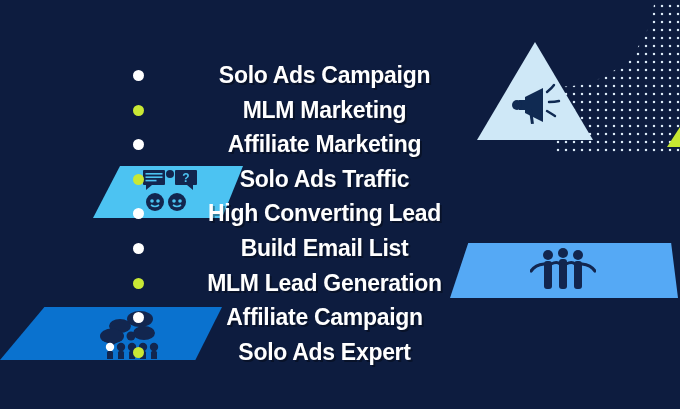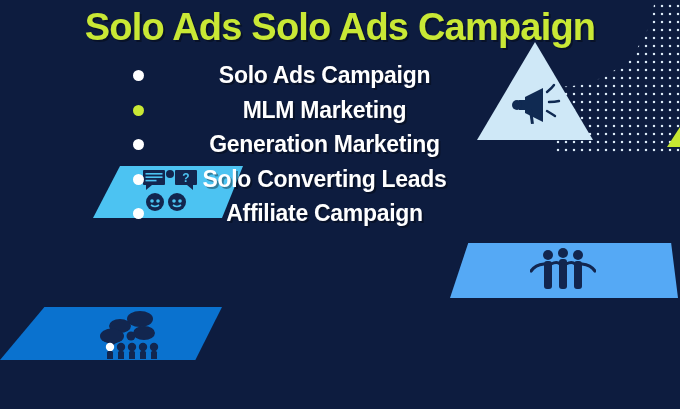--- a/index.html
+++ b/index.html
@@ -250,48 +250,63 @@
         <circle cx="32" cy="38" r="4.2"></circle>
         <rect x="29" y="42" width="6" height="11" rx="1.5"></rect>
         <circle cx="43" cy="38" r="4.2"></circle>
         <rect x="40" y="42" width="6" height="11" rx="1.5"></rect>
         <circle cx="54" cy="38" r="4.2"></circle>
         <rect x="51" y="42" width="6" height="11" rx="1.5"></rect>
       </g>
     </svg>
   </div>
 
-  <div id="title">Solo Ads Solo Ads Campaign</div>
 
   <div id="list">
 
     <div class="row">
       <span class="bullet white"></span>
       <span class="row-label white">Solo Ads Campaign</span>
     </div>
 
     <div class="row">
       <span class="bullet green"></span>
       <span class="row-label green">MLM Marketing</span>
     </div>
 
     <div class="row">
       <span class="bullet white"></span>
-      <span class="row-label white">Generation Marketing</span>
-    </div>
-
-
-    <div class="row">
-      <span class="bullet white"></span>
-      <span class="row-label white">Solo Converting Leads</span>
-    </div>
-
-
-
+      <span class="row-label white">Affiliate Marketing</span>
+    </div>
+
+    <div class="row">
+      <span class="bullet green"></span>
+      <span class="row-label green">Solo Ads Traffic</span>
+    </div>
+
+    <div class="row">
+      <span class="bullet white"></span>
+      <span class="row-label white">High Converting Lead</span>
+    </div>
+
+
+    <div class="row">
+      <span class="bullet white"></span>
+      <span class="row-label white">Build Email List</span>
+    </div>
+
+    <div class="row">
+      <span class="bullet green"></span>
+      <span class="row-label green">MLM Lead Generation</span>
+    </div>
 
     <div class="row">
       <span class="bullet white"></span>
       <span class="row-label white">Affiliate Campaign</span>
     </div>
 
+    <div class="row">
+      <span class="bullet green"></span>
+      <span class="row-label green">Solo Ads Expert</span>
+    </div>
 
   </div>
 </div>
 
 </body></html>

